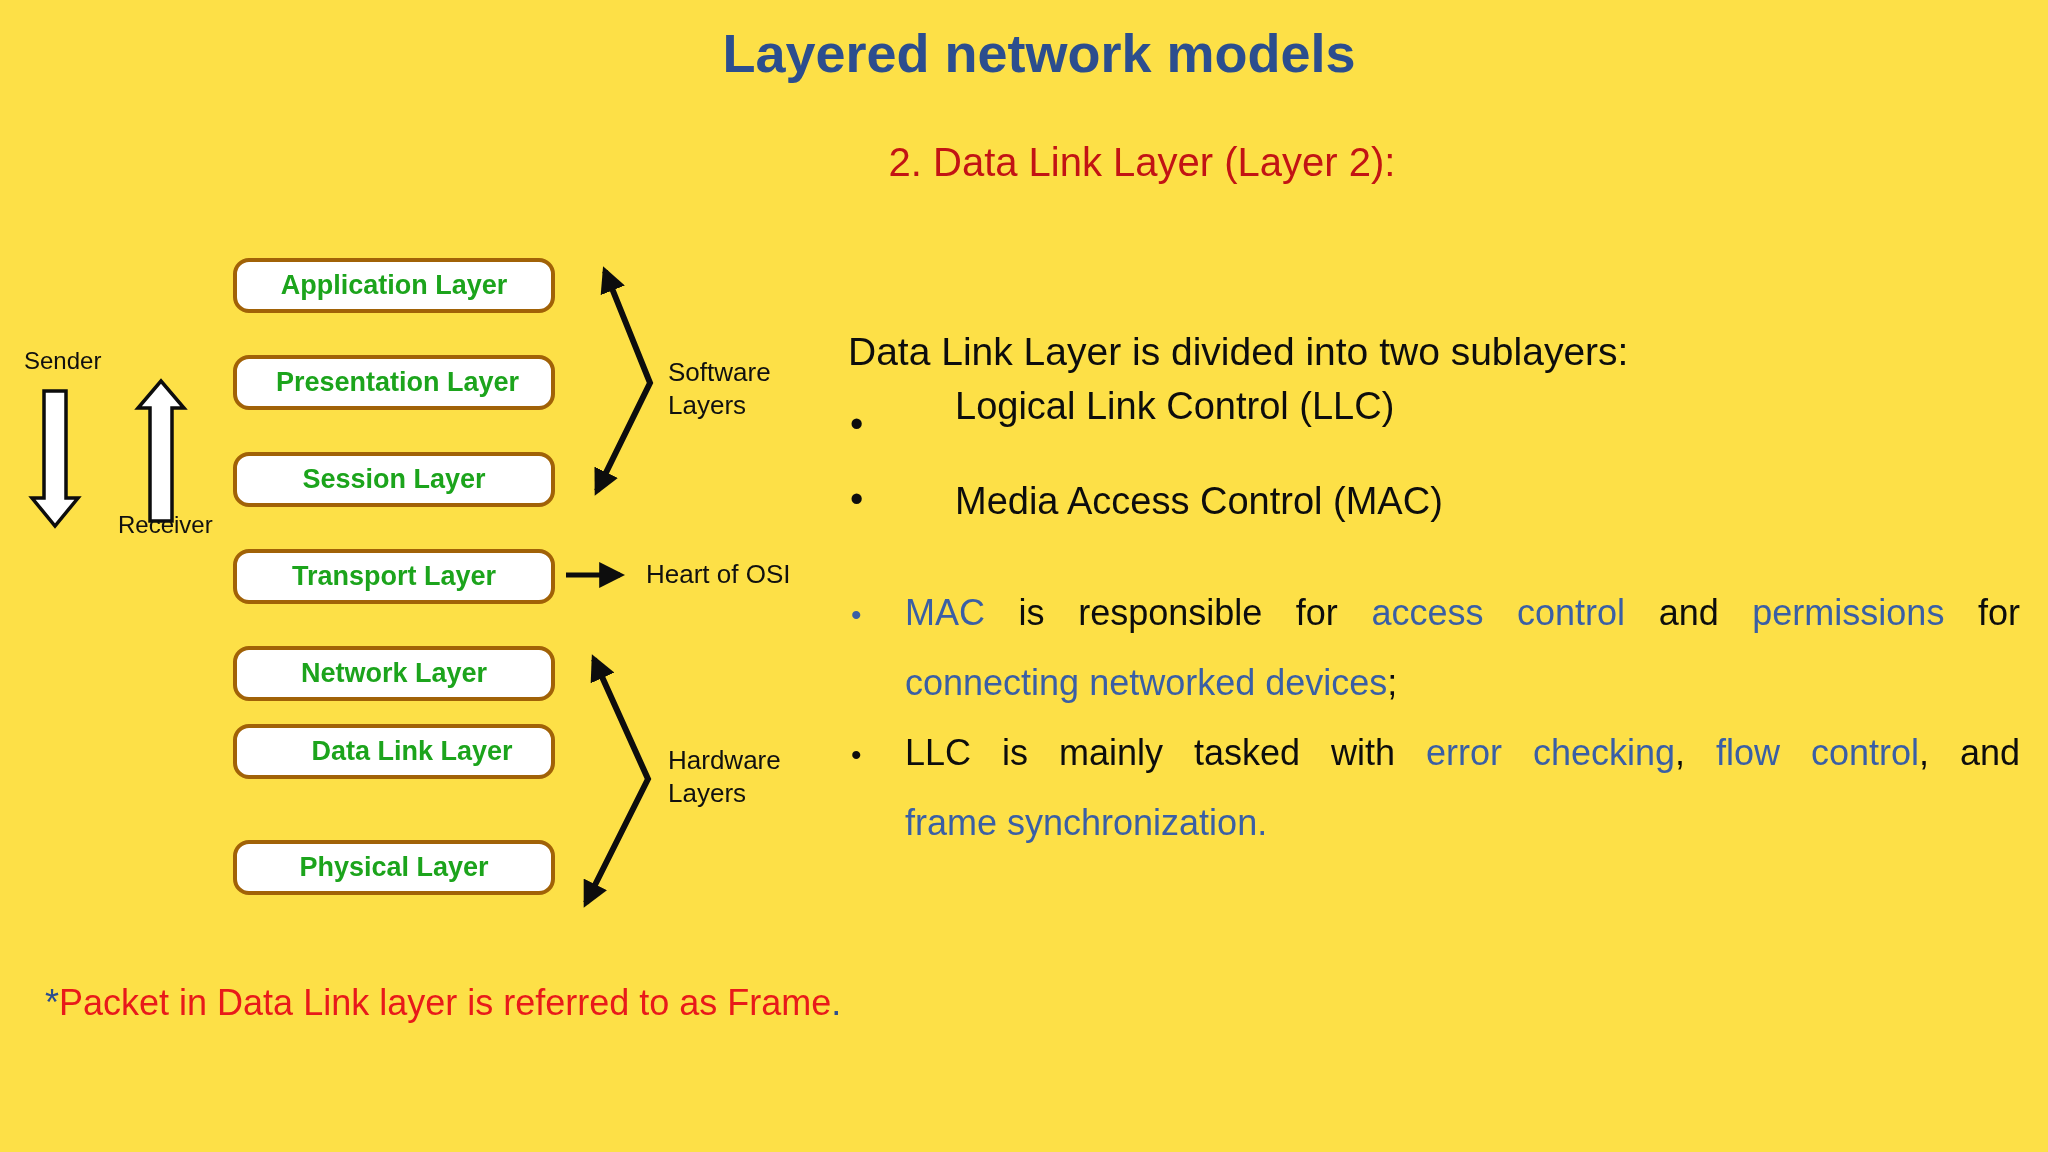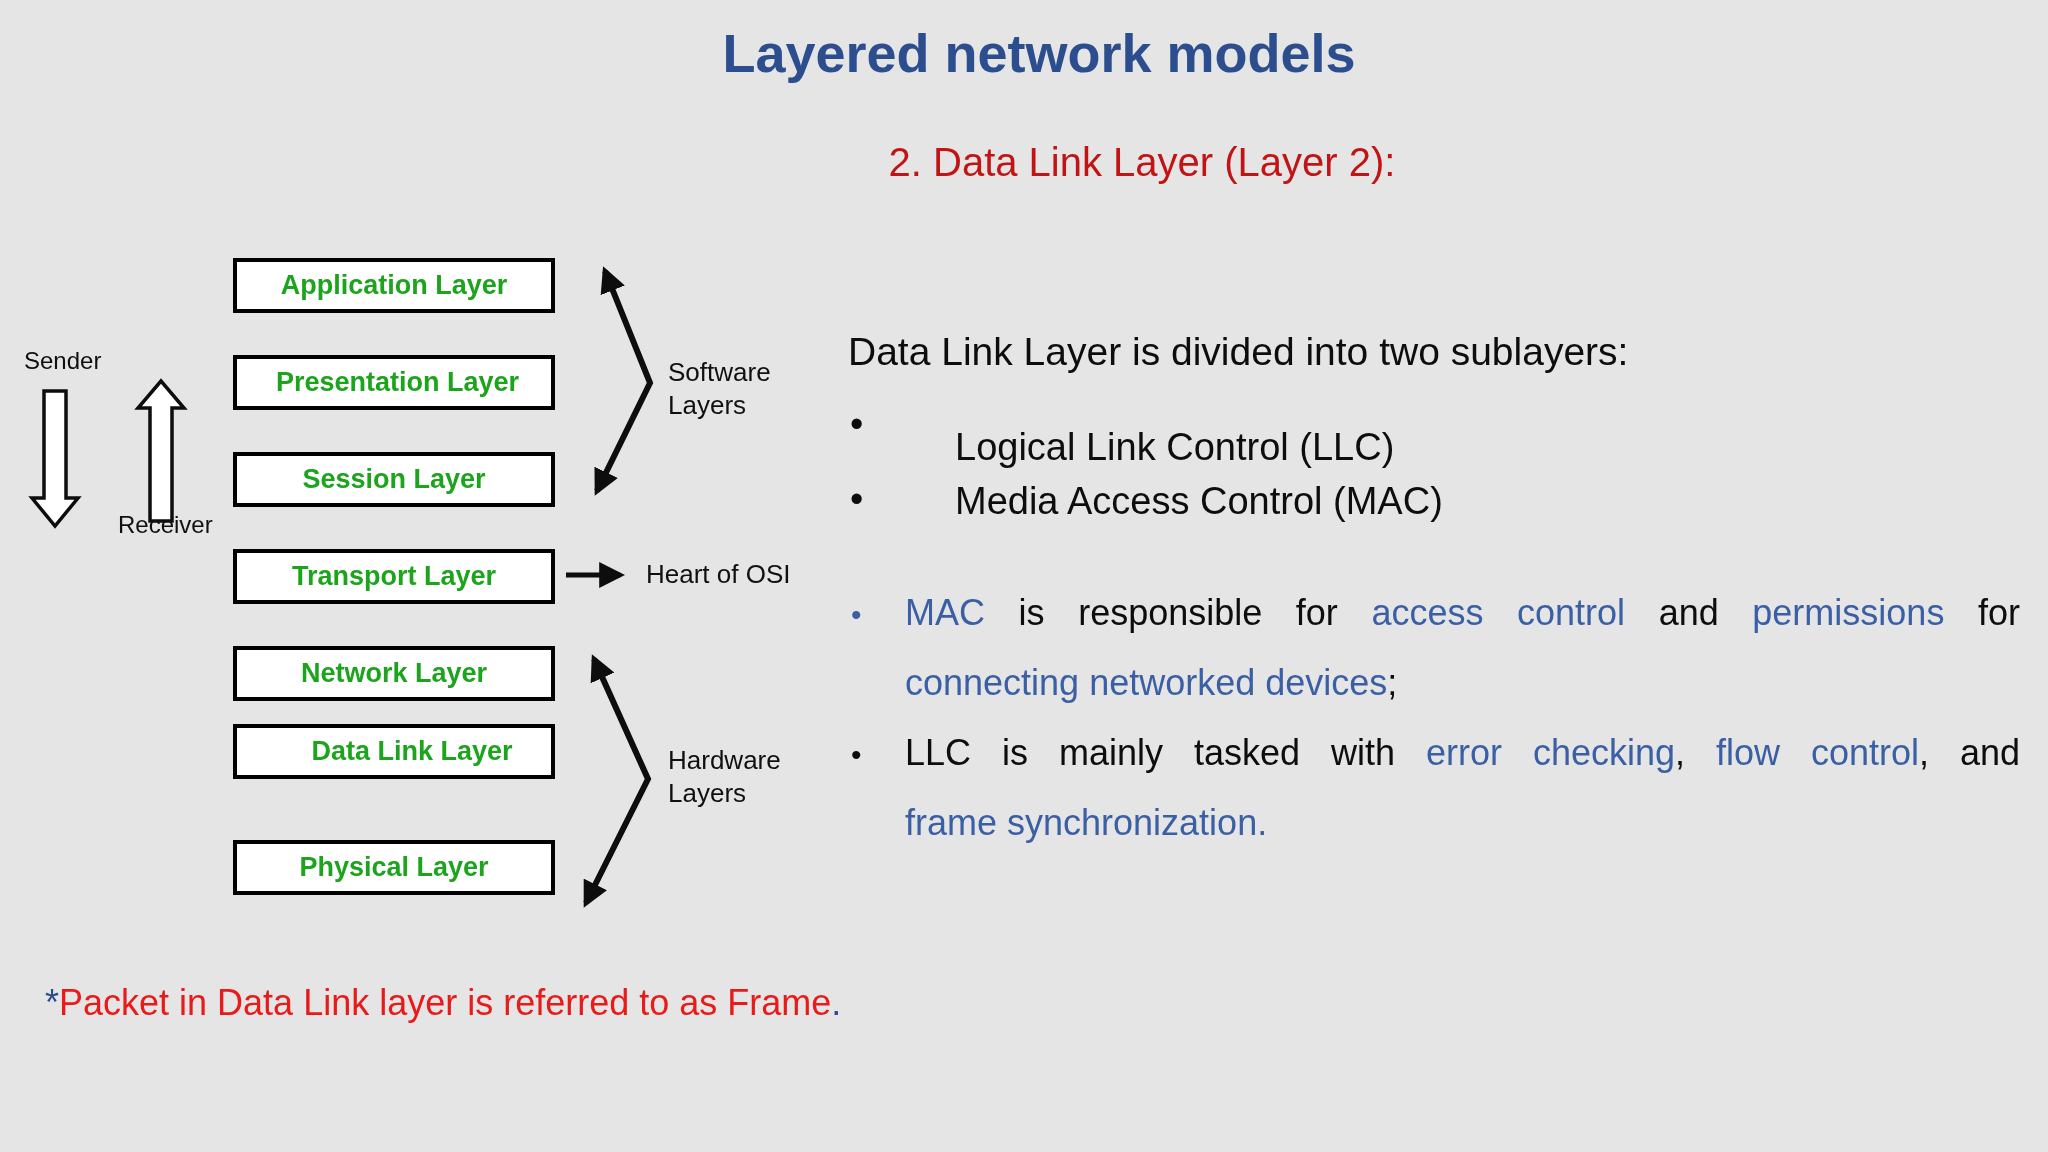--- a/index.html
+++ b/index.html
@@ -1,36 +1,36 @@
 <!DOCTYPE html>
 <html style="--title-blue: #2C4E8E; --accent-red: #C21414; --layer-green: #1CA41C; --keyword-blue: #3A5FA5; --note-red: #E81A1A; --ink-black: #0D0D0D;"><head>
 <meta charset="utf-8">
 <style>
   html,body{margin:0;padding:0;background:#ffffff;}
   body{font-family:"Liberation Sans","DejaVu Sans",sans-serif;}
-  #slide{position:relative;width:2048px;height:1152px;background:#e5e5e5;overflow:hidden;}
+  #slide{position:relative;width:2048px;height:1152px;background:#fde047;overflow:hidden;}
   .abs{position:absolute;}
 
   
   .title{left:15px;top:22px;width:2048px;text-align:center;
          font-size:54px;font-weight:700;color:var(--title-blue);}
   .subtitle{left:782px;top:140px;width:720px;text-align:center;
          font-size:40px;color:var(--accent-red);}
 
   
   .dlabel{color:#101010;font-size:26px;line-height:33px;}
   .sender{left:24px;top:344px;font-size:24px;}
   .receiver{left:118px;top:508px;font-size:24px;}
   .software{left:668px;top:356px;}
   .hardware{left:668px;top:744px;}
   .heart{left:646px;top:558px;white-space:nowrap;}
 
   
   .layer-box{position:absolute;left:233px;width:322px;height:55px;box-sizing:border-box;
-     background:#ffffff;border:4px solid #000000;border-radius:0;
+     background:#ffffff;border:4px solid #a16207;border-radius:16px;
      display:flex;align-items:center;justify-content:center;
      color:var(--layer-green);font-size:27px;font-weight:700;white-space:nowrap;}
 
   svg.wires{left:0;top:0;pointer-events:none;}
   .wire{stroke:#0d0d0d;fill:none;}
   .blockarrow{fill:#ffffff;stroke:#0d0d0d;stroke-width:3.5;stroke-linejoin:miter;}
 
   
   .body-text{color:var(--ink-black);}
   .intro{left:848px;top:330px;font-size:39px;white-space:nowrap;}
@@ -93,21 +93,21 @@
   </div>
   <div class="abs dlabel hardware">
     <div>Hardware</div>
     <div>Layers</div>
   </div>
   <div class="abs dlabel heart">Heart of OSI</div>
 
   <div class="abs body-text intro">Data Link Layer is divided into two sublayers:</div>
 
   <div class="abs body-text sub-bullet-dot" style="left:850px;top:403px;">•</div>
-  <div class="abs body-text sub-bullet-text" style="left:955px;top:426px;">Logical Link Control (LLC)</div>
+  <div class="abs body-text sub-bullet-text" style="left:955px;top:385px;">Logical Link Control (LLC)</div>
 
   <div class="abs body-text sub-bullet-dot" style="left:850px;top:478px;">•</div>
   <div class="abs body-text sub-bullet-text" style="left:955px;top:480px;">Media Access Control (MAC)</div>
 
   <div class="abs para-dot-blue" style="left:851px;top:598px;">•</div>
   <div class="abs para-line just" style="top:592px;"><span class="seg-b">MAC </span><span class="seg-k">is responsible for </span><span class="seg-b">access control </span><span class="seg-k">and </span><span class="seg-b">permissions </span><span class="seg-k">for</span></div>
   <div class="abs para-line" style="top:662px;"><span class="seg-b">connecting networked devices</span><span class="seg-k">;</span></div>
 
   <div class="abs para-dot-black" style="left:851px;top:738px;">•</div>
   <div class="abs para-line just" style="top:732px;"><span class="seg-k">LLC is mainly tasked with </span><span class="seg-b">error checking</span><span class="seg-k">, </span><span class="seg-b">flow control</span><span class="seg-k">, and</span></div>

